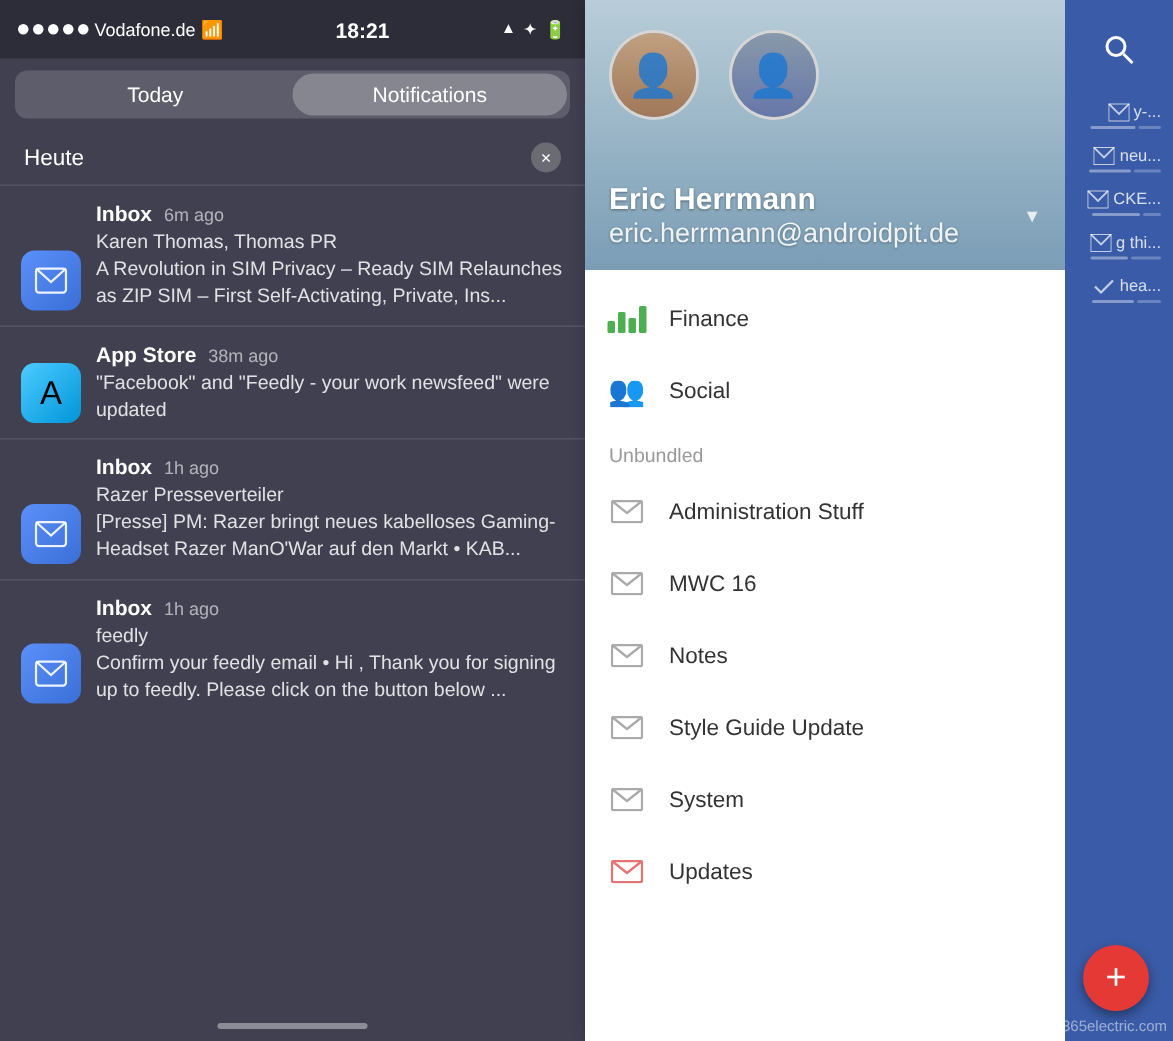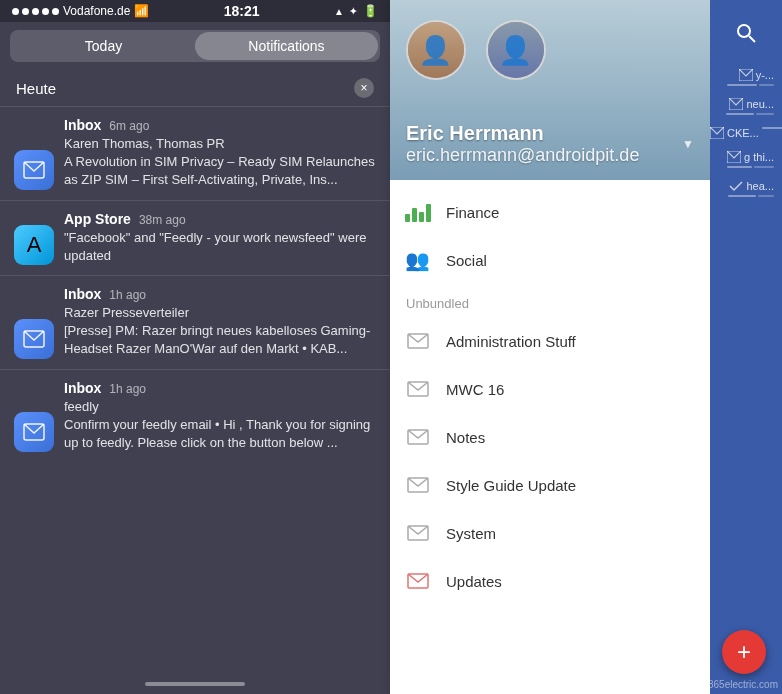--- a/index.html
+++ b/index.html
@@ -23,21 +23,21 @@
       backdrop-filter: blur(20px);
       overflow: hidden;
     }
 
     
     .status-bar {
       display: flex;
       align-items: center;
       justify-content: space-between;
       padding: 0 12px;
-      height: 22px;
+      height: 39px;
       background: rgba(0,0,0,0.3);
       color: white;
       font-size: 12px;
       font-weight: 500;
     }
 
     .status-left {
       display: flex;
       align-items: center;
       gap: 4px;
@@ -628,40 +628,40 @@
               <polyline points="0,0 7,7 14,0" fill="none" stroke="rgba(255,255,255,0.7)" stroke-width="1.2"></polyline>
             </svg>
           <span>neu...</span>
         </div>
         <div style="display:flex;gap:2px;">
           <div style="height:2px;width:28px;background:rgba(255,255,255,0.4);border-radius:1px;"></div>
           <div style="height:2px;width:18px;background:rgba(255,255,255,0.25);border-radius:1px;"></div>
         </div>
       </div>
 
-      <div style="display:flex;flex-direction:row;align-items:flex-start;padding-right:8px;gap:3px;width:100%;">
-        <div style="display:flex;align-items:center;color:rgba(255,255,255,0.8);font-size:11px;">
-          <svg width="14" height="12" viewBox="0 0 14 12" style="margin-right:3px;">
-              <rect x="0" y="0" width="14" height="12" rx="1" fill="none" stroke="rgba(255,255,255,0.7)" stroke-width="1.2"></rect>
-              <polyline points="0,0 7,7 14,0" fill="none" stroke="rgba(255,255,255,0.7)" stroke-width="1.2"></polyline>
-            </svg>
-          <span>CKE...</span>
-        </div>
-        <div style="display:flex;gap:2px;">
-          <div style="height:2px;width:32px;background:rgba(255,255,255,0.4);border-radius:1px;"></div>
-          <div style="height:2px;width:12px;background:rgba(255,255,255,0.25);border-radius:1px;"></div>
-        </div>
-      </div>
-
       <div style="display:flex;flex-direction:column;align-items:flex-end;padding-right:8px;gap:3px;width:100%;">
         <div style="display:flex;align-items:center;color:rgba(255,255,255,0.8);font-size:11px;">
           <svg width="14" height="12" viewBox="0 0 14 12" style="margin-right:3px;">
               <rect x="0" y="0" width="14" height="12" rx="1" fill="none" stroke="rgba(255,255,255,0.7)" stroke-width="1.2"></rect>
               <polyline points="0,0 7,7 14,0" fill="none" stroke="rgba(255,255,255,0.7)" stroke-width="1.2"></polyline>
             </svg>
+          <span>CKE...</span>
+        </div>
+        <div style="display:flex;gap:2px;">
+          <div style="height:2px;width:32px;background:rgba(255,255,255,0.4);border-radius:1px;"></div>
+          <div style="height:2px;width:12px;background:rgba(255,255,255,0.25);border-radius:1px;"></div>
+        </div>
+      </div>
+
+      <div style="display:flex;flex-direction:column;align-items:flex-end;padding-right:8px;gap:3px;width:100%;">
+        <div style="display:flex;align-items:center;color:rgba(255,255,255,0.8);font-size:11px;">
+          <svg width="14" height="12" viewBox="0 0 14 12" style="margin-right:3px;">
+              <rect x="0" y="0" width="14" height="12" rx="1" fill="none" stroke="rgba(255,255,255,0.7)" stroke-width="1.2"></rect>
+              <polyline points="0,0 7,7 14,0" fill="none" stroke="rgba(255,255,255,0.7)" stroke-width="1.2"></polyline>
+            </svg>
           <span>g thi...</span>
         </div>
         <div style="display:flex;gap:2px;">
           <div style="height:2px;width:25px;background:rgba(255,255,255,0.4);border-radius:1px;"></div>
           <div style="height:2px;width:20px;background:rgba(255,255,255,0.25);border-radius:1px;"></div>
         </div>
       </div>
 
       <div style="display:flex;flex-direction:column;align-items:flex-end;padding-right:8px;gap:3px;width:100%;">
         <div style="display:flex;align-items:center;color:rgba(255,255,255,0.8);font-size:11px;">

